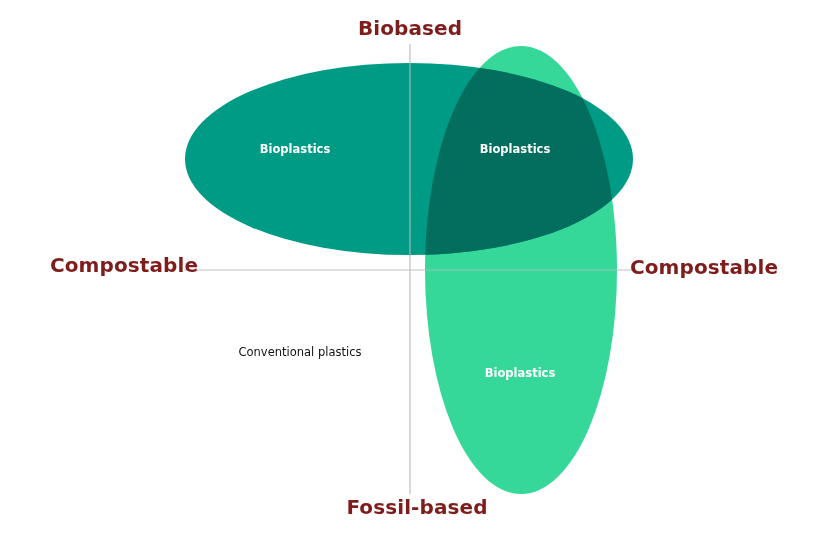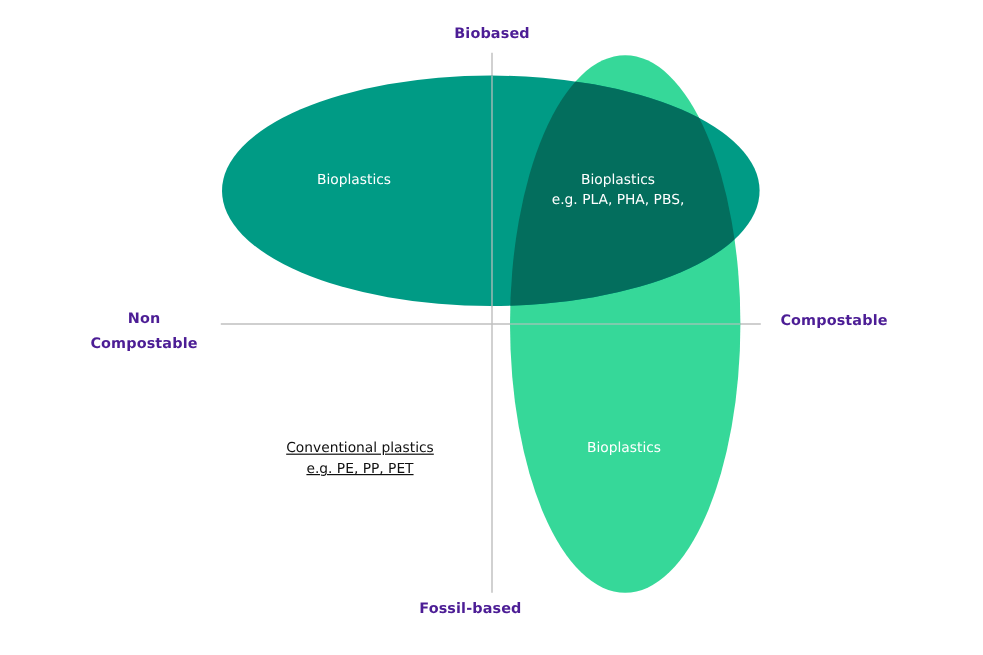--- a/index.html
+++ b/index.html
@@ -1,22 +1,22 @@
 <!DOCTYPE html>
 <html><head>
 <meta charset="utf-8">
 <style>
   html, body { margin: 0; padding: 0; background: #ffffff; }
   body { width: 819px; height: 546px; position: relative; overflow: hidden;
          font-family: "DejaVu Sans", "Liberation Sans", sans-serif; }
   svg.diagram { position: absolute; left: 0; top: 0; }
-  .axis-label { position: absolute; color: #4c1d95; font-weight: bold; font-size: 12px;
+  .axis-label { position: absolute; color: #7f1d1d; font-weight: bold; font-size: 20px;
                 text-align: center; line-height: 21px; letter-spacing: 0.1px; }
   .region-label { position: absolute; text-align: center; font-size: 11.5px; line-height: 17px; }
-  .region-label.light { color: #ffffff; }
+  .region-label.light { color: #ffffff; font-weight: bold; }
   .region-label.dark { color: #111111; }
 </style>
 </head>
 <body>
 
 <svg class="diagram" width="819" height="546" viewBox="0 0 819 546">
   <defs>
     <clipPath id="clip-light">
       <ellipse cx="521" cy="270" rx="96" ry="224"></ellipse>
     </clipPath>
@@ -29,36 +29,33 @@
 
   <ellipse cx="409" cy="159" rx="224" ry="96" fill="#009b85"></ellipse>
 
   <ellipse cx="409" cy="159" rx="224" ry="96" fill="#036e5d" clip-path="url(#clip-light)"></ellipse>
 
   <line x1="410" y1="63" x2="410" y2="256" stroke="#bfbfbf" stroke-width="1.2" opacity="0.85"></line>
   <line x1="425" y1="270" x2="617" y2="270" stroke="#bfbfbf" stroke-width="1.2" opacity="0.7"></line>
 </svg>
 
 <div class="axis-label" style="left:330px; top:18px; width:160px;">Biobased</div>
-<div class="axis-label" style="left:312px; top:497px; width:160px;">Fossil-based</div>
+<div class="axis-label" style="left:337px; top:497px; width:160px;">Fossil-based</div>
 <div class="axis-label" style="left:50px; top:255px; width:140px;">
-  <div>Non</div>
   <div>Compostable</div>
 </div>
 <div class="axis-label" style="left:630px; top:257px; width:130px;">Compostable</div>
 
 <div class="region-label light" style="left:205px; top:141px; width:180px;">
   <div>Bioplastics</div>
 </div>
 
 <div class="region-label light" style="left:430px; top:141px; width:170px;">
   <div>Bioplastics</div>
-  <div>e.g. PLA, PHA, PBS,</div>
 </div>
 
-<div class="region-label dark" style="left:210px; top:365px; width:180px;text-decoration:underline;">
+<div class="region-label dark" style="left:210px; top:344px; width:180px;">
   <div>Conventional plastics</div>
-  <div>e.g. PE, PP, PET</div>
 </div>
 
 <div class="region-label light" style="left:440px; top:365px; width:160px;">
   <div>Bioplastics</div>
 </div>
 
 </body></html>

